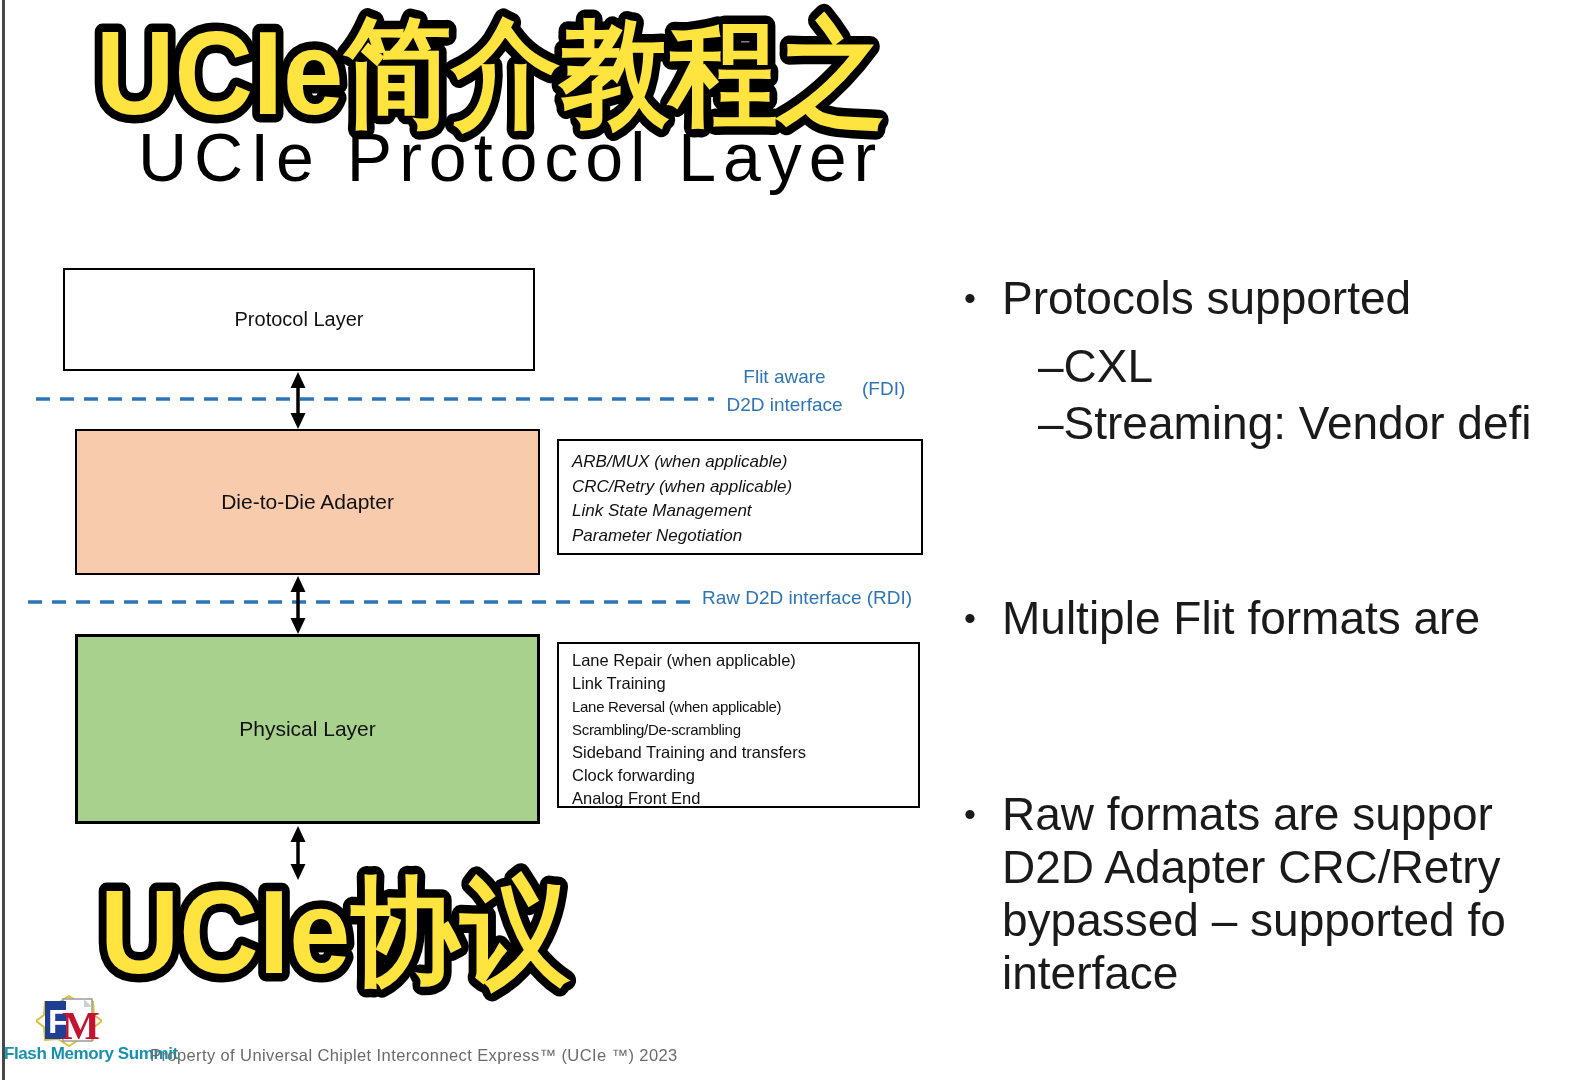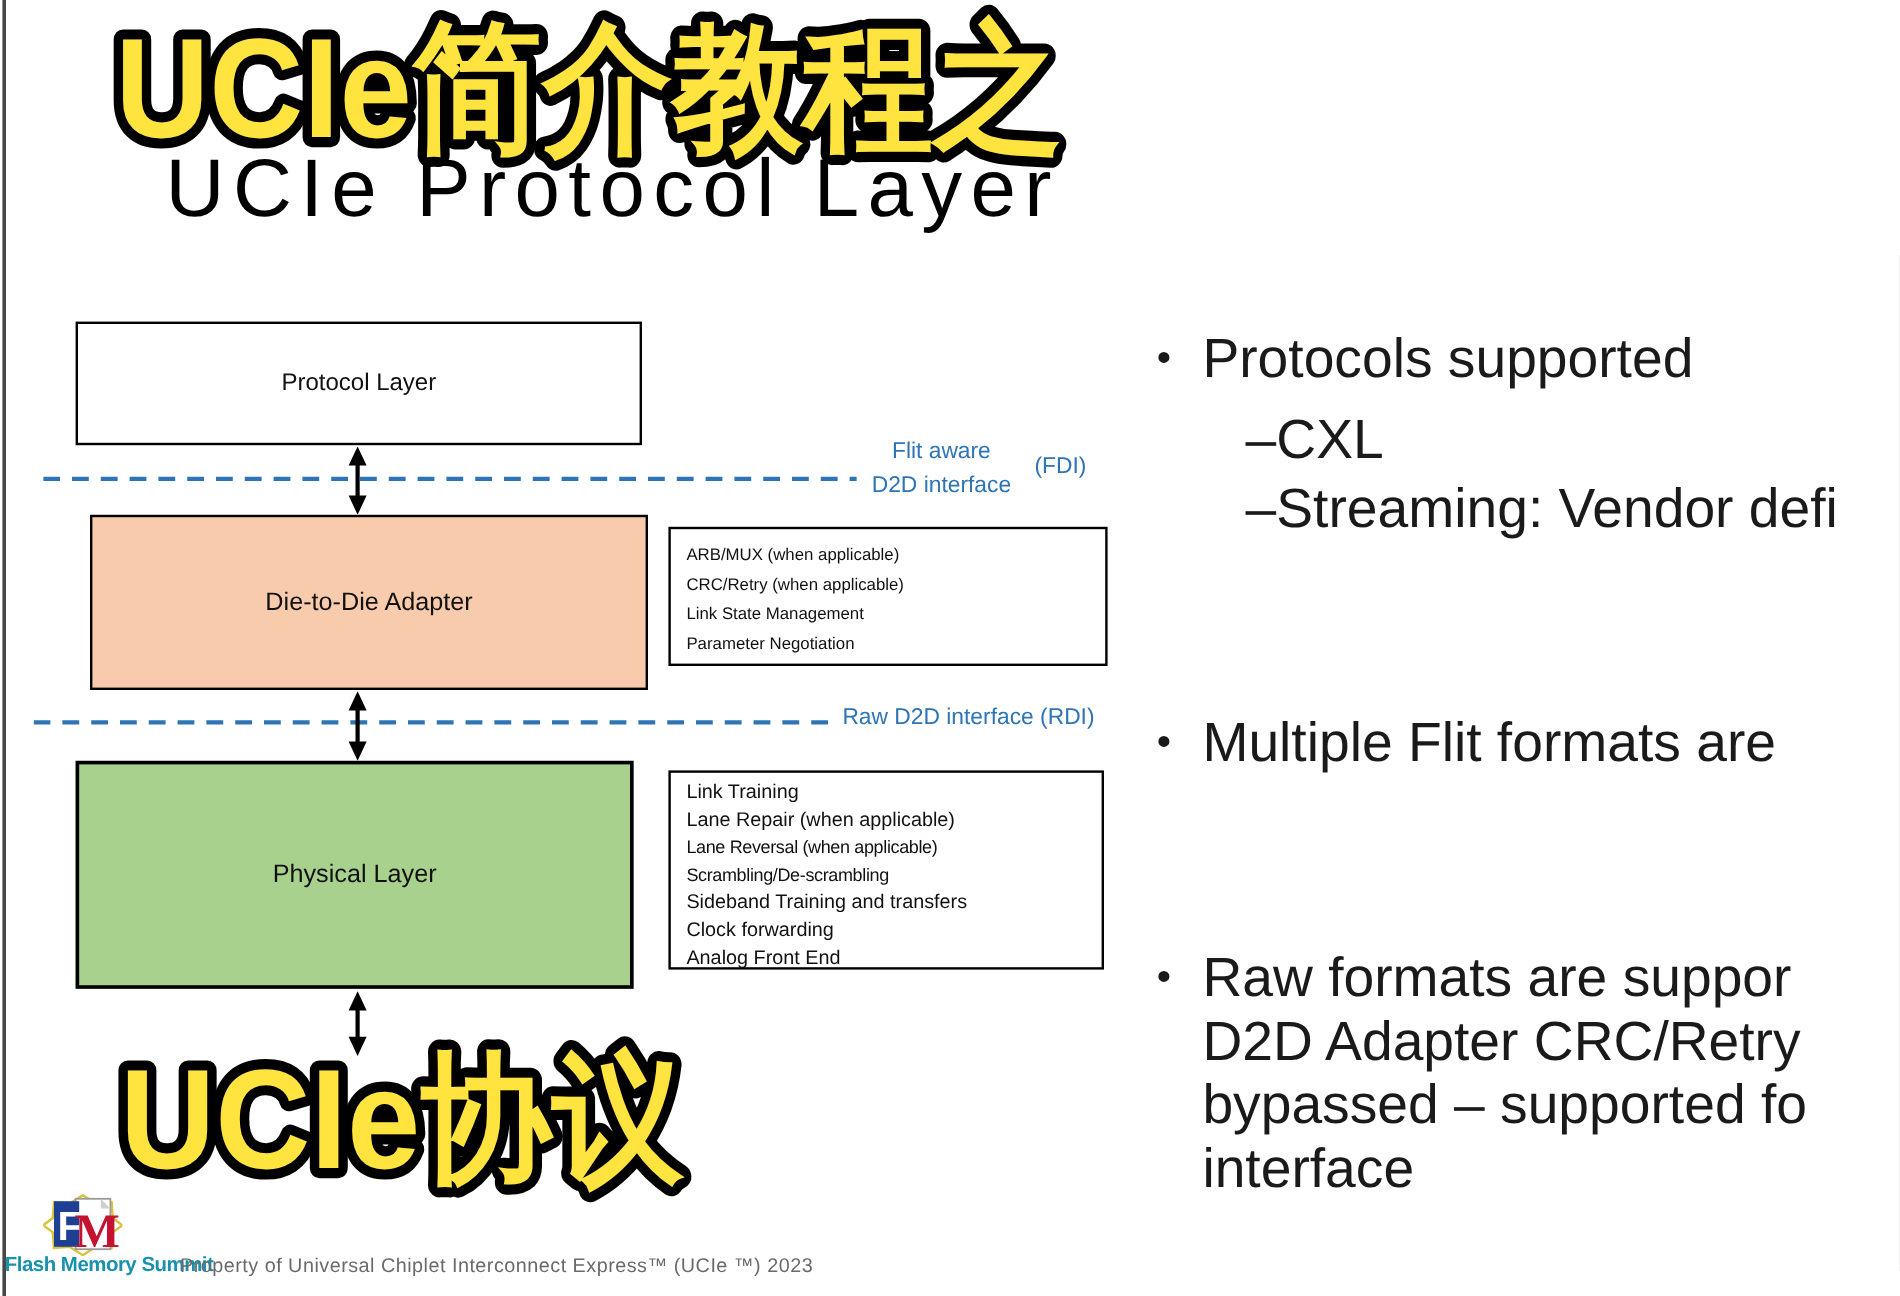--- a/index.html
+++ b/index.html
@@ -27,26 +27,26 @@
     left:138px;top:118px;width:1000px;
     font-size:68px;letter-spacing:7px;color:#000;
     font-family:"Liberation Sans",sans-serif;white-space:nowrap;
   }
 
   
   .box{box-sizing:border-box;border:2px solid #000;display:flex;
        align-items:center;justify-content:center;text-align:center;}
   .protocol-box{left:63px;top:268px;width:472px;height:103px;background:#fff;font-size:20px;}
   .adapter-box{left:75px;top:429px;width:465px;height:146px;background:#F8CBAD;font-size:21px;}
-  .physical-box{left:63px;top:634px;width:465px;height:190px;background:#A9D18E;border-width:3px;font-size:21px;}
+  .physical-box{left:75px;top:634px;width:465px;height:190px;background:#A9D18E;border-width:3px;font-size:21px;}
 
   .feature-box{box-sizing:border-box;border:2px solid #000;background:#fff;
        padding:9px 0 0 13px;text-align:left;}
   .arb-box{left:557px;top:439px;width:366px;height:116px;}
-  .arb-box .fl{font-size:14px;line-height:24.5px;}
+  .arb-box .fl{font-size:17px;line-height:24.5px;font-style:italic;}
   .phy-box{left:557px;top:642px;width:363px;height:166px;padding-top:5px;}
   .phy-box .fl{font-size:16.5px;line-height:23px;}
   .phy-box .fl.condensed{font-size:15px;letter-spacing:-0.3px;}
 
   
   .iface-label{color:#2E75B6;font-size:19px;line-height:28px;}
   .fdi-label{left:712px;top:363px;width:145px;text-align:center;}
   .fdi-abbr{left:862px;top:378px;color:#2E75B6;font-size:19px;}
   .rdi-label{left:702px;top:587px;width:260px;color:#2E75B6;font-size:19px;}
 
@@ -112,22 +112,22 @@
     <line x1="12" y1="8" x2="12" y2="50" stroke="#000" stroke-width="3.5"></line>
     <polygon points="12,0 4.5,16 19.5,16" fill="#000"></polygon>
     <polygon points="12,58 4.5,42 19.5,42" fill="#000"></polygon>
   </svg>
 
   <div class="abs box physical-box">
     <span>Physical Layer</span>
   </div>
 
   <div class="abs feature-box phy-box">
+    <div class="fl">Lane Repair (when applicable)</div>
     <div class="fl">Link Training</div>
-    <div class="fl">Lane Repair (when applicable)</div>
     <div class="fl condensed">Lane Reversal (when applicable)</div>
     <div class="fl condensed">Scrambling/De-scrambling</div>
     <div class="fl">Sideband Training and transfers</div>
     <div class="fl">Clock forwarding</div>
     <div class="fl">Analog Front End</div>
   </div>
 
   <svg class="abs" style="left:286px;top:826px;" width="24" height="54">
     <line x1="12" y1="8" x2="12" y2="46" stroke="#000" stroke-width="3.5"></line>
     <polygon points="12,0 4.5,16 19.5,16" fill="#000"></polygon>

